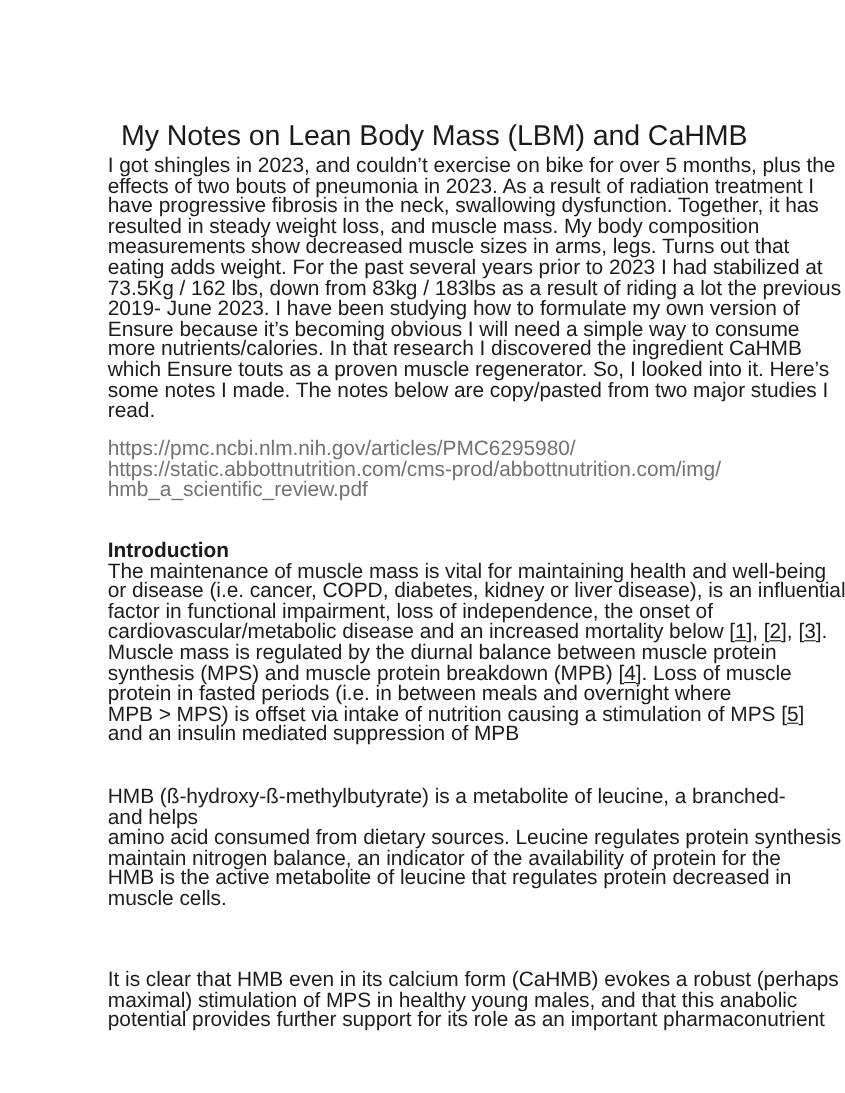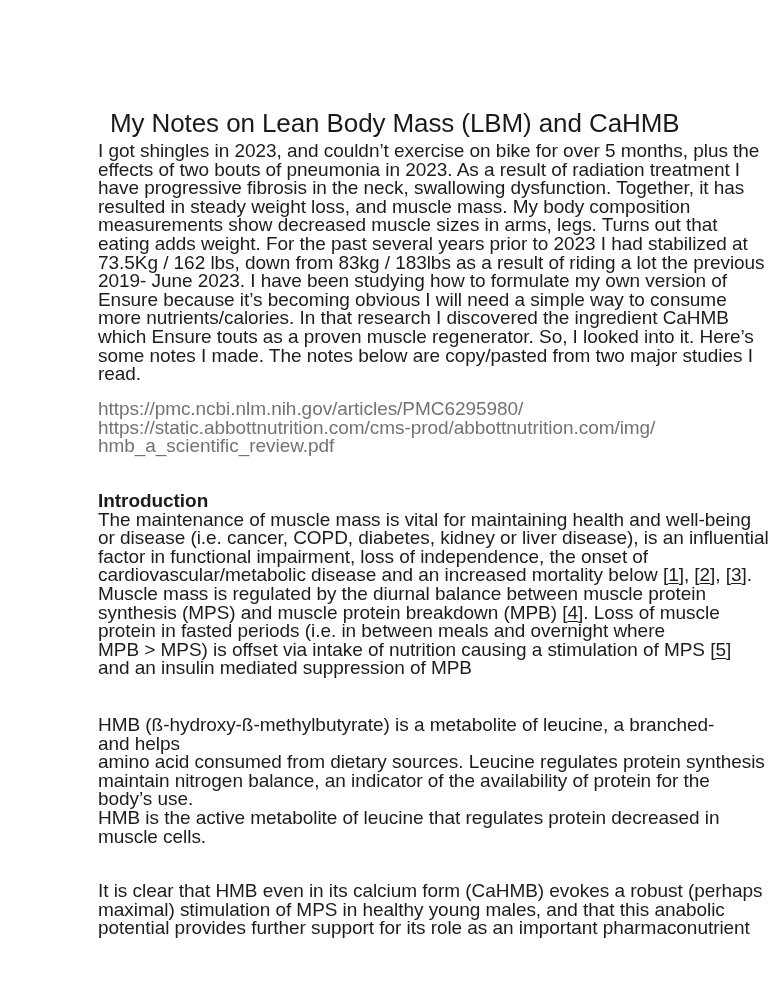--- a/index.html
+++ b/index.html
@@ -95,21 +95,20 @@
     <span class="line">protein in fasted periods (i.e. in between meals and overnight where</span>
     <span class="line"><span>MPB &gt; MPS) is offset via intake of nutrition causing a stimulation of MPS [</span><a class="ref">5</a><span>]</span></span>
     <span class="line">and an insulin mediated suppression of MPB</span>
   </div>
 
   <div class="body-text" style="top:716px;">
     <span class="line">HMB (ß-hydroxy-ß-methylbutyrate) is a metabolite of leucine, a branched-</span>
     <span class="line">and helps</span>
     <span class="line">amino acid consumed from dietary sources. Leucine regulates protein synthesis</span>
     <span class="line">maintain nitrogen balance, an indicator of the availability of protein for the</span>
-    <span class="line">body’s use.</span>
     <span class="line">HMB is the active metabolite of leucine that regulates protein decreased in</span>
     <span class="line">muscle cells.</span>
   </div>
 
   <div class="body-text" style="top:882px;">
     <span class="line">It is clear that HMB even in its calcium form (CaHMB) evokes a robust (perhaps</span>
     <span class="line">maximal) stimulation of MPS in healthy young males, and that this anabolic</span>
     <span class="line">potential provides further support for its role as an important pharmaconutrient</span>
   </div>
 

